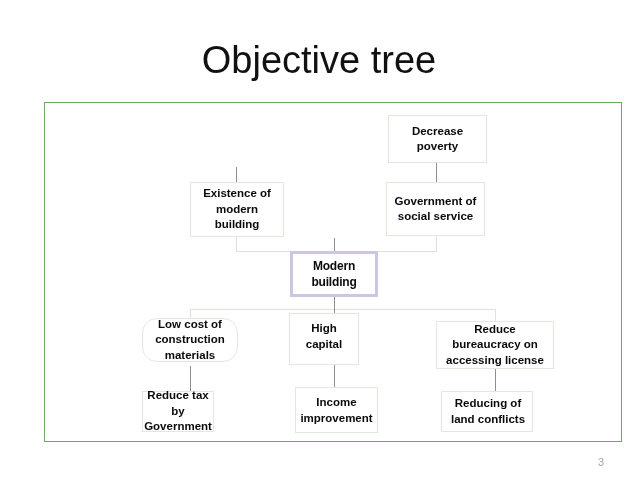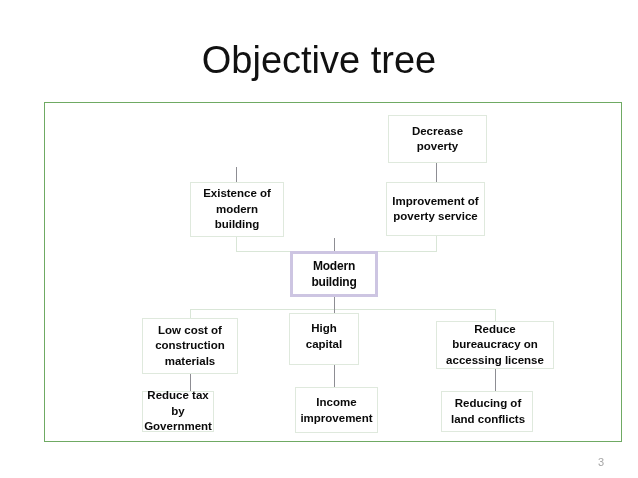--- a/index.html
+++ b/index.html
@@ -129,28 +129,28 @@
 
   <div class="node" style="left:388px; top:107px; width:99px; height:48px;">
     <span>Decrease poverty</span>
   </div>
 
   <div class="node" style="left:190px; top:174px; width:94px; height:55px;">
     <span>Existence  of modern building</span>
   </div>
 
   <div class="node" style="left:386px; top:174px; width:99px; height:54px;">
-    <span>Improvement of poverty service</span>
+    <span>Government of social service</span>
   </div>
 
   <div class="node node-central" style="left:290px; top:243px; width:88px; height:46px;">
     <span>Modern building</span>
   </div>
 
-  <div class="node" style="left:142px; top:310px; width:96px; height:56px;">
+  <div class="node" style="left:142px; top:310px; width:96px; height:44px;border-radius:15px;">
     <span>Low cost of construction materials</span>
   </div>
 
   <div class="node top-align" style="left:289px; top:305px; width:70px; height:52px;">
     <span>High capital</span>
   </div>
 
   <div class="node" style="left:436px; top:313px; width:118px; height:48px;">
     <span>Reduce bureaucracy on accessing license</span>
   </div>

